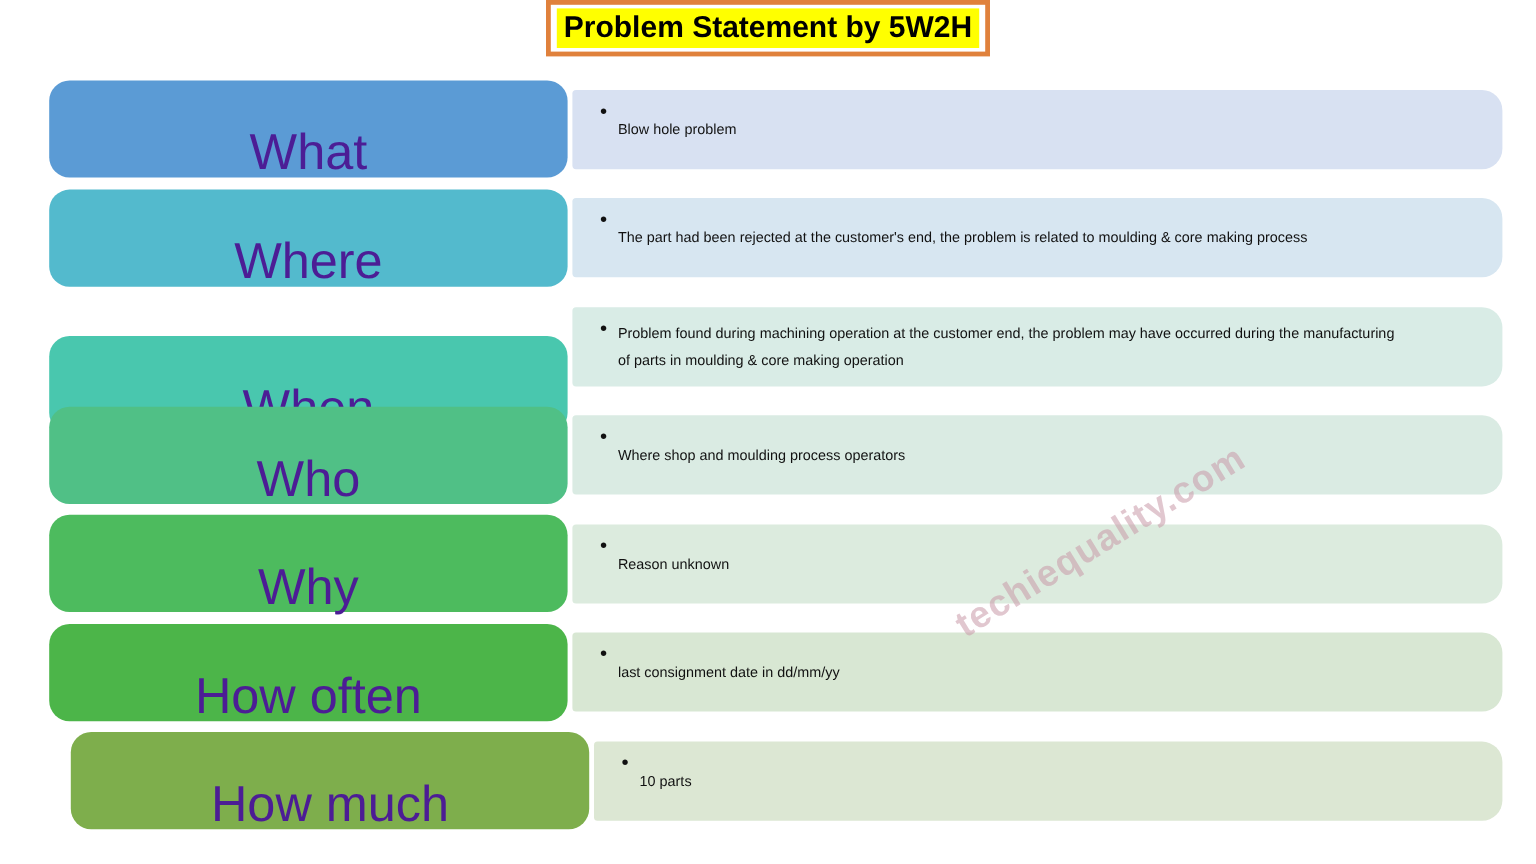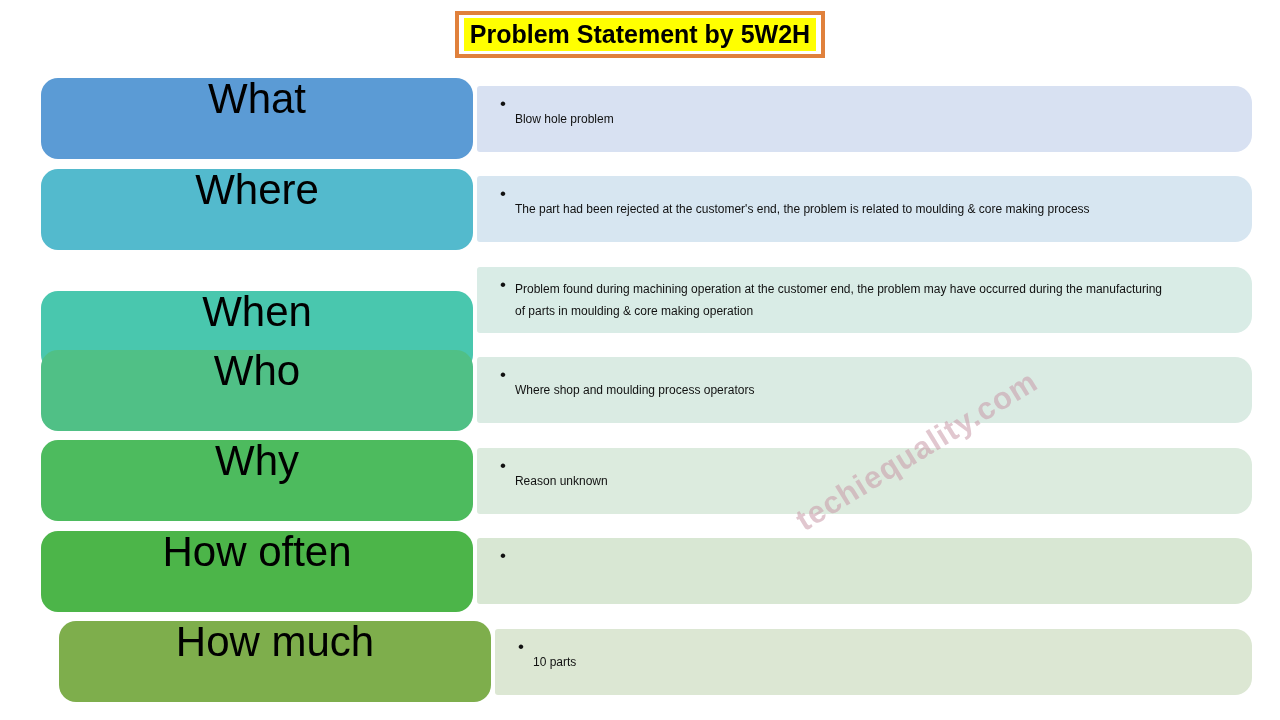--- a/index.html
+++ b/index.html
@@ -9,21 +9,20 @@
     font-family: "Liberation Sans", sans-serif;
     overflow: hidden;
     position: relative;
   }
 
   
   .title-wrap {
     width: 100%;
     display: flex;
     justify-content: center;
-    padding-top: 11px;
   }
   .title-box {
     border: 4px solid #E0813C;
     background: #ffffff;
     padding: 3px 5px;
   }
   .title-text {
     display: inline-block;
     background: #FFFF00;
     color: #000000;
@@ -44,23 +43,23 @@
   .row {
     display: flex;
     height: 81px;
   }
   .row-label {
     width: 432px;
     flex: 0 0 432px;
     height: 100%;
     border-radius: 17px;
     display: flex;
-    align-items: flex-start;
+    align-items: flex-end;
     justify-content: center;
-    color: #000000;
+    color: #4c1d95;
     font-size: 42px;
     line-height: 1;
     white-space: nowrap;
   }
   .row-panel {
     flex: 1 1 auto;
     margin-left: 4px;
     align-self: center;
     min-height: 66px;
     border-radius: 3px 17px 17px 3px;
@@ -157,20 +156,21 @@
       <span class="panel-text">Reason unknown</span>
     </div>
   </div>
 
   <div class="row">
     <div class="row-label" style="background: rgb(76, 181, 73);">
       <span>How often</span>
     </div>
     <div class="row-panel" style="background: rgb(216, 231, 211);">
       <span class="bullet">•</span>
+      <span class="panel-text">last consignment date in dd/mm/yy</span>
     </div>
   </div>
 
   <div class="row">
     <div class="row-label" style="background: rgb(126, 174, 76); margin-left: 18px;">
       <span>How much</span>
     </div>
     <div class="row-panel" style="background: rgb(220, 231, 211);">
       <span class="bullet">•</span>
       <span class="panel-text">10 parts</span>

